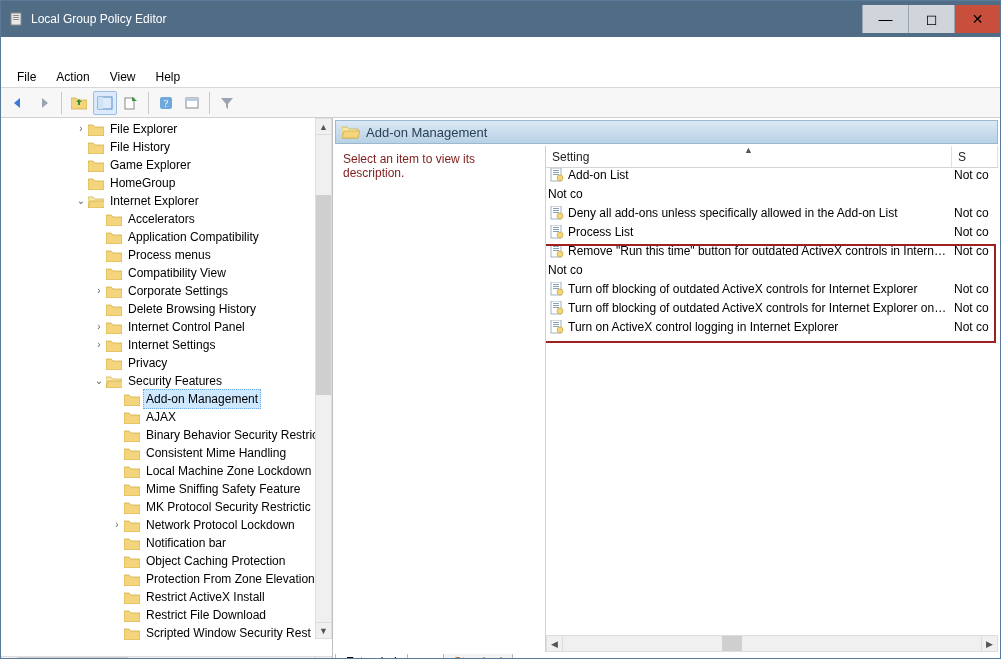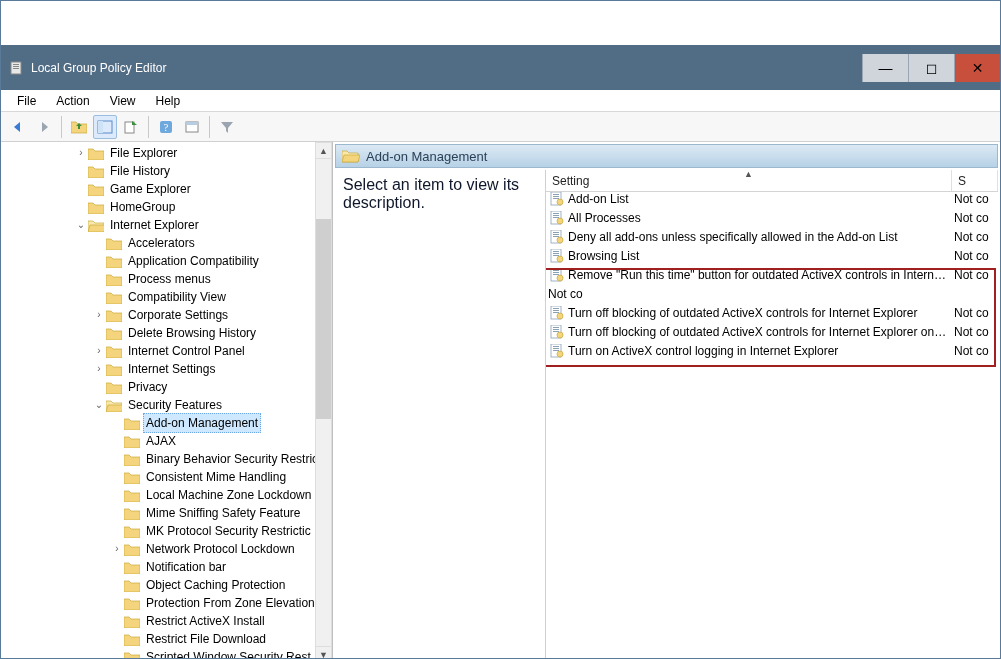--- a/index.html
+++ b/index.html
@@ -9,26 +9,25 @@
     font-size: 12px;
     background: #fff;
     width: 1001px;
     height: 659px;
     overflow: hidden;
     border: 1px solid #5a7a99;
   }
   
   .titlebar {
     background: #516c85;
-    height: 45px;
+    height: 36px;
     display: flex;
     align-items: center;
     color: #fff;
     padding-left: 8px;
-    margin-top: 44px;
   }
   .titlebar .app-icon {
     width: 16px; height: 16px;
     margin-right: 6px;
     display:flex;align-items:center;justify-content:center;
   }
   .titlebar .title { flex: 1; font-size: 12px; }
   .titlebar .win-btns { display: flex; }
   .titlebar .win-btn {
     width: 46px; height: 28px;
@@ -40,20 +39,21 @@
   }
   .titlebar .win-btn.close { background: #c94f3d; color: #000; }
   
   .menubar {
     height: 22px;
     display: flex;
     align-items: center;
     padding: 0 6px;
     border-bottom: 1px solid #d8d8d8;
     background: #fff;
+    margin-top: 29px;
   }
   .menubar .menu-item { padding: 2px 10px; cursor: default; }
   
   .toolbar {
     height: 30px;
     display: flex;
     align-items: center;
     padding: 0 4px;
     border-bottom: 1px solid #d0d0d0;
     background: #f7f7f7;
@@ -123,22 +123,22 @@
     display:flex;align-items:center;
     padding-left:6px;
     gap:6px;
   }
   .rp-header .folder-big{width:18px;height:16px;}
   .rp-header .title{font-size:13px;color:#2a4158;}
   .rp-body{flex:1;display:flex;margin:2px 2px 0 2px;position:relative;}
   .rp-desc{
     width:210px;
     padding:6px 8px;
-    color:#0f172a;
-    font-size:16px;
+    color:#7f1d1d;
+    font-size:12px;
   }
   .rp-divider{width:1px;background:#d0d0d0;}
   .rp-list{flex:1;display:flex;flex-direction:column;overflow:hidden;}
   .col-headers{display:flex;height:22px;border-bottom:1px solid #d4d4d4;background:#fff;}
   .col-h{
     border-right:1px solid #e0e0e0;
     padding:3px 6px;display:flex;align-items:center;
     font-size:12px;color:#222;position:relative;
   }
   .col-h .sort{position:absolute;left:50%;top:-1px;transform:translateX(-50%);font-size:9px;color:#555;}
@@ -649,43 +649,37 @@
           <div class="prow">
               <div class="c1">
                 <span class="policy-icon"><svg width="14" height="14">
                     <use href="#policy-icon-g"></use>
                   </svg></span>
                 <span>Add-on List</span>
               </div>
               <div class="c2">Not co</div>
             </div>
             <div class="prow">
-              <div class="c1">
-                <span class="policy-icon"><svg width="14" height="14">
-                    <use href="#policy-icon-g"></use>
-                  </svg></span>
-                <span>All Processes</span>
-              </div>
               <div class="c2">Not co</div>
             </div>
             <div class="prow">
               <div class="c1">
                 <span class="policy-icon"><svg width="14" height="14">
                     <use href="#policy-icon-g"></use>
                   </svg></span>
                 <span>Deny all add-ons unless specifically allowed in the Add-on List</span>
               </div>
               <div class="c2">Not co</div>
             </div>
             <div class="prow">
               <div class="c1">
                 <span class="policy-icon"><svg width="14" height="14">
                     <use href="#policy-icon-g"></use>
                   </svg></span>
-                <span>Browsing List</span>
+                <span>Process List</span>
               </div>
               <div class="c2">Not co</div>
             </div>
             <div class="prow">
               <div class="c1">
                 <span class="policy-icon"><svg width="14" height="14">
                     <use href="#policy-icon-g"></use>
                   </svg></span>
                 <span>Remove "Run this time" button for outdated ActiveX controls in Intern…</span>
               </div>

